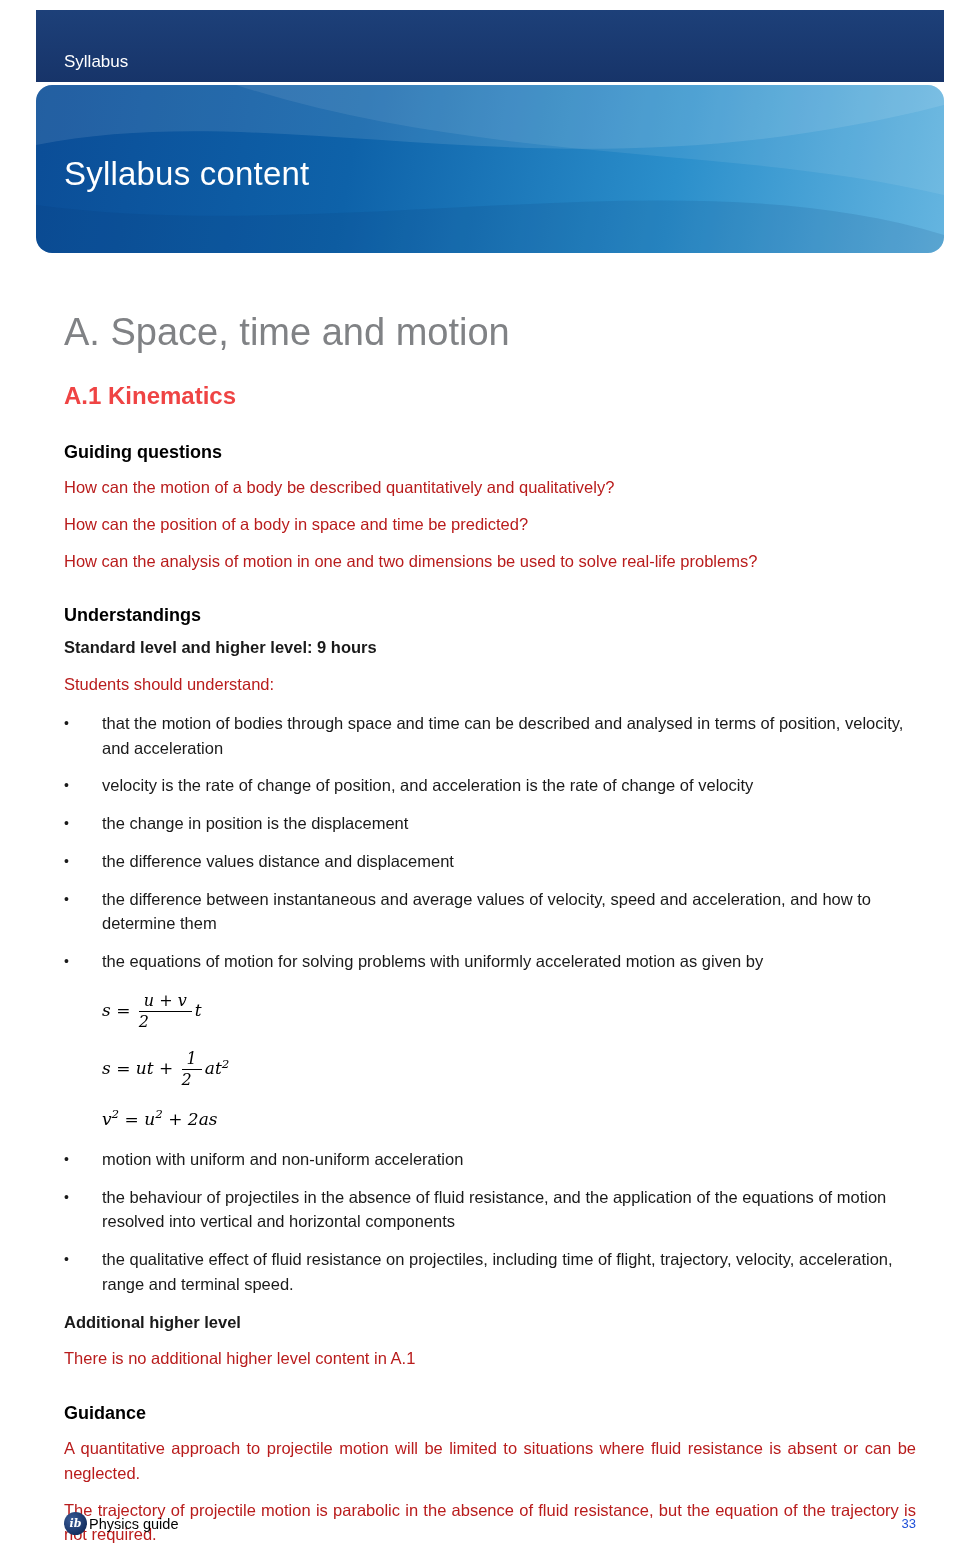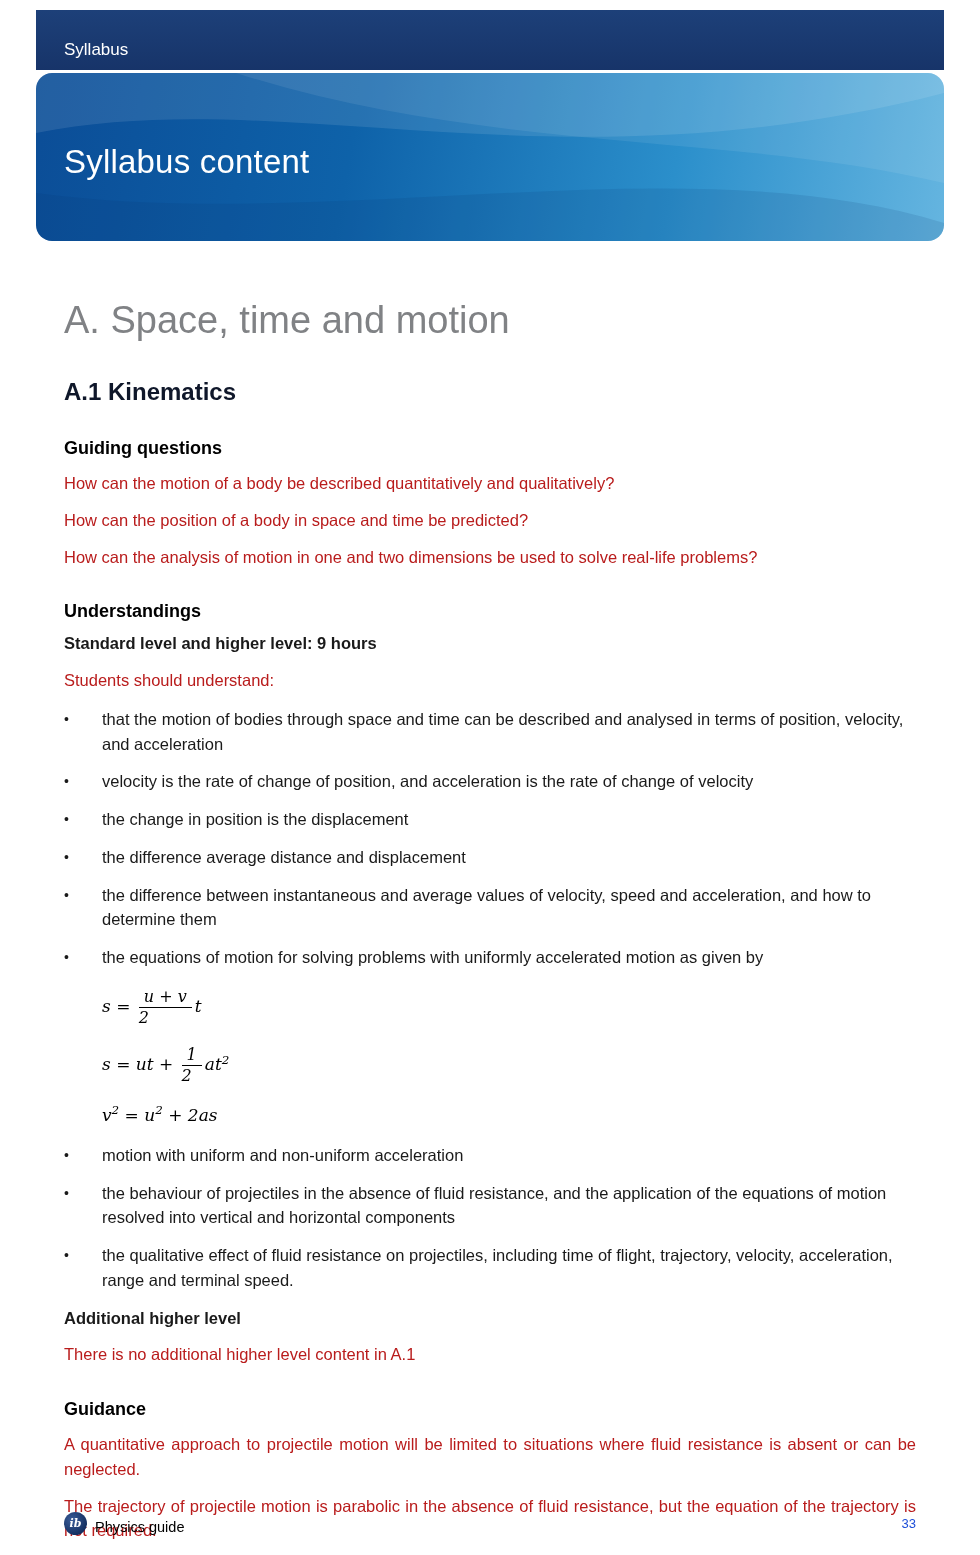--- a/index.html
+++ b/index.html
@@ -12,21 +12,21 @@
     height: 1555px;
     margin: 0 auto;
     background: #ffffff;
     overflow: hidden;
   }
 
   
   .header { margin: 10px 36px 0 36px; }
 
   .top-bar {
-    height: 60px;
+    height: 72px;
     background: linear-gradient(180deg, #1d4079 0%, #173469 100%);
     display: flex;
     align-items: flex-end;
     padding: 0 0 10px 28px;
   }
   .top-bar-label {
     color: #ffffff;
     font-size: 17px;
     font-weight: 400;
   }
@@ -54,24 +54,24 @@
   .main { padding: 0 64px; }
 
   .section-title {
     margin-top: 58px;
     font-size: 38px;
     font-weight: 400;
     color: #808285;
   }
 
   .subsection-title {
-    margin-top: 36px;
+    margin-top: 28px;
     font-size: 24px;
     font-weight: 700;
-    color: #0f172a;
+    color: #ef4444;
   }
 
   .block-heading {
     margin-top: 32px;
     font-size: 18px;
     font-weight: 700;
     color: #000000;
   }
 
   .para {
@@ -128,21 +128,21 @@
   
   .footer {
     position: absolute;
     left: 64px;
     right: 64px;
     bottom: 20px;
     display: flex;
     align-items: center;
     justify-content: space-between;
   }
-  .footer-left { display: flex; align-items: flex-end; gap: 8px; }
+  .footer-left { display: flex; align-items: center; gap: 2px; }
   .ib-logo {
     width: 23px;
     height: 23px;
     border-radius: 50%;
     background: radial-gradient(circle at 35% 35%, #3a5d99, #122d5e 75%);
     color: #ffffff;
     display: flex;
     align-items: center;
     justify-content: center;
     font-family: "DejaVu Serif", serif;
@@ -195,21 +195,21 @@
       <li>
         <span class="marker">•</span>
         <span class="bullet-text">velocity is the rate of change of position, and acceleration is the rate of change of velocity</span>
       </li>
       <li>
         <span class="marker">•</span>
         <span class="bullet-text">the change in position is the displacement</span>
       </li>
       <li>
         <span class="marker">•</span>
-        <span class="bullet-text">the difference average distance and displacement</span>
+        <span class="bullet-text">the difference values distance and displacement</span>
       </li>
       <li>
         <span class="marker">•</span>
         <span class="bullet-text">the difference between instantaneous and average values of velocity, speed and acceleration, and how to determine them</span>
       </li>
       <li>
         <span class="marker">•</span>
         <span class="bullet-text">the equations of motion for solving problems with uniformly accelerated motion as given by</span>
       </li>
     </ul>

